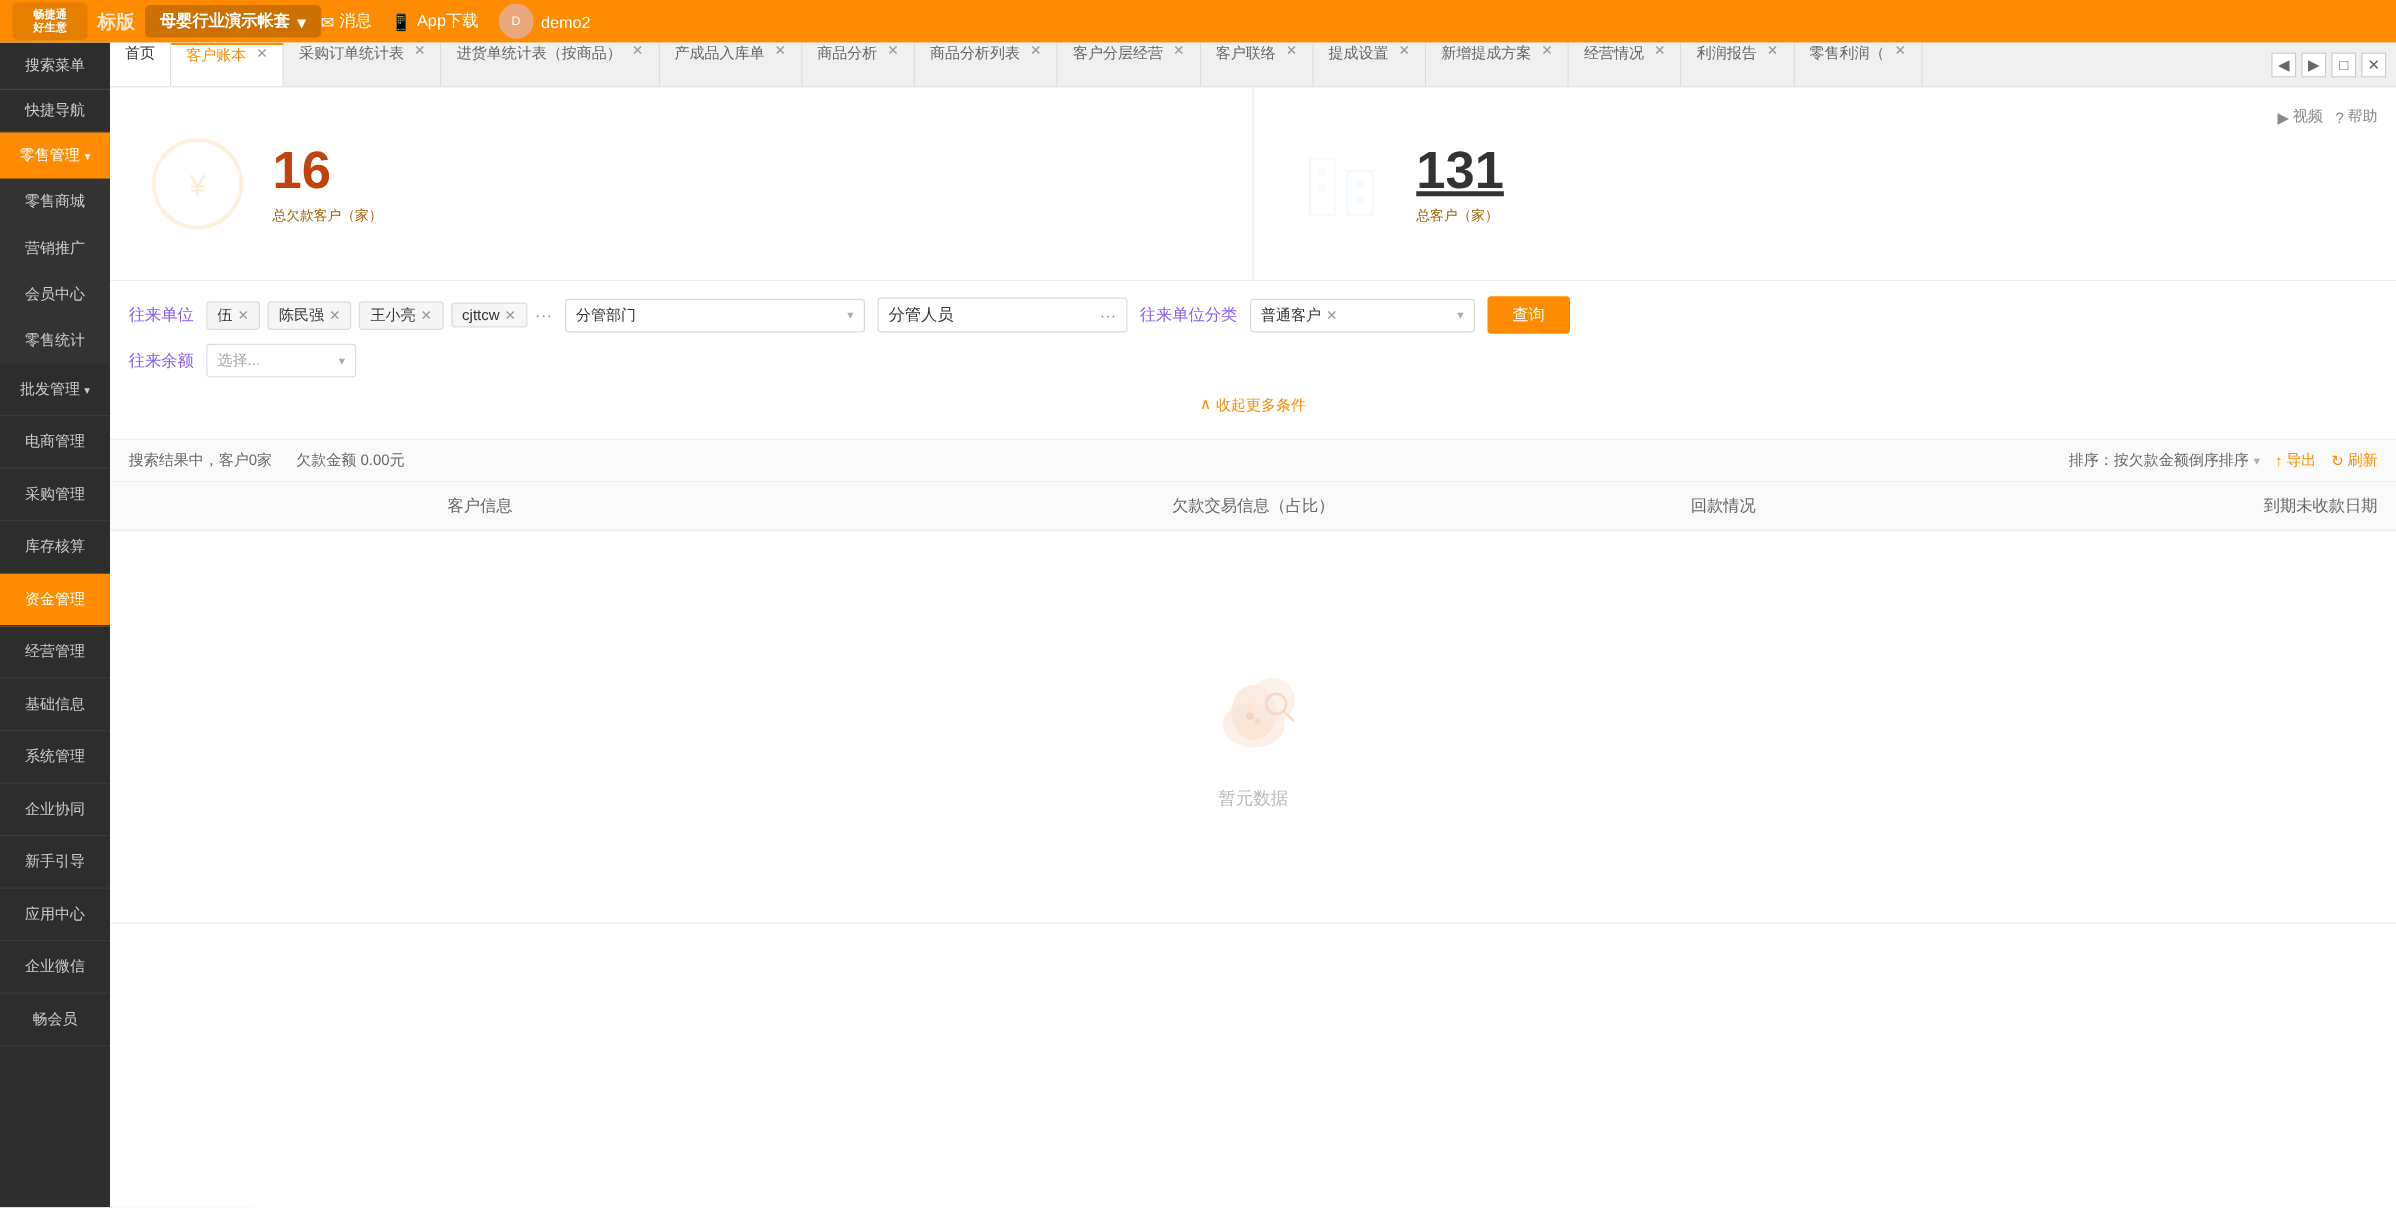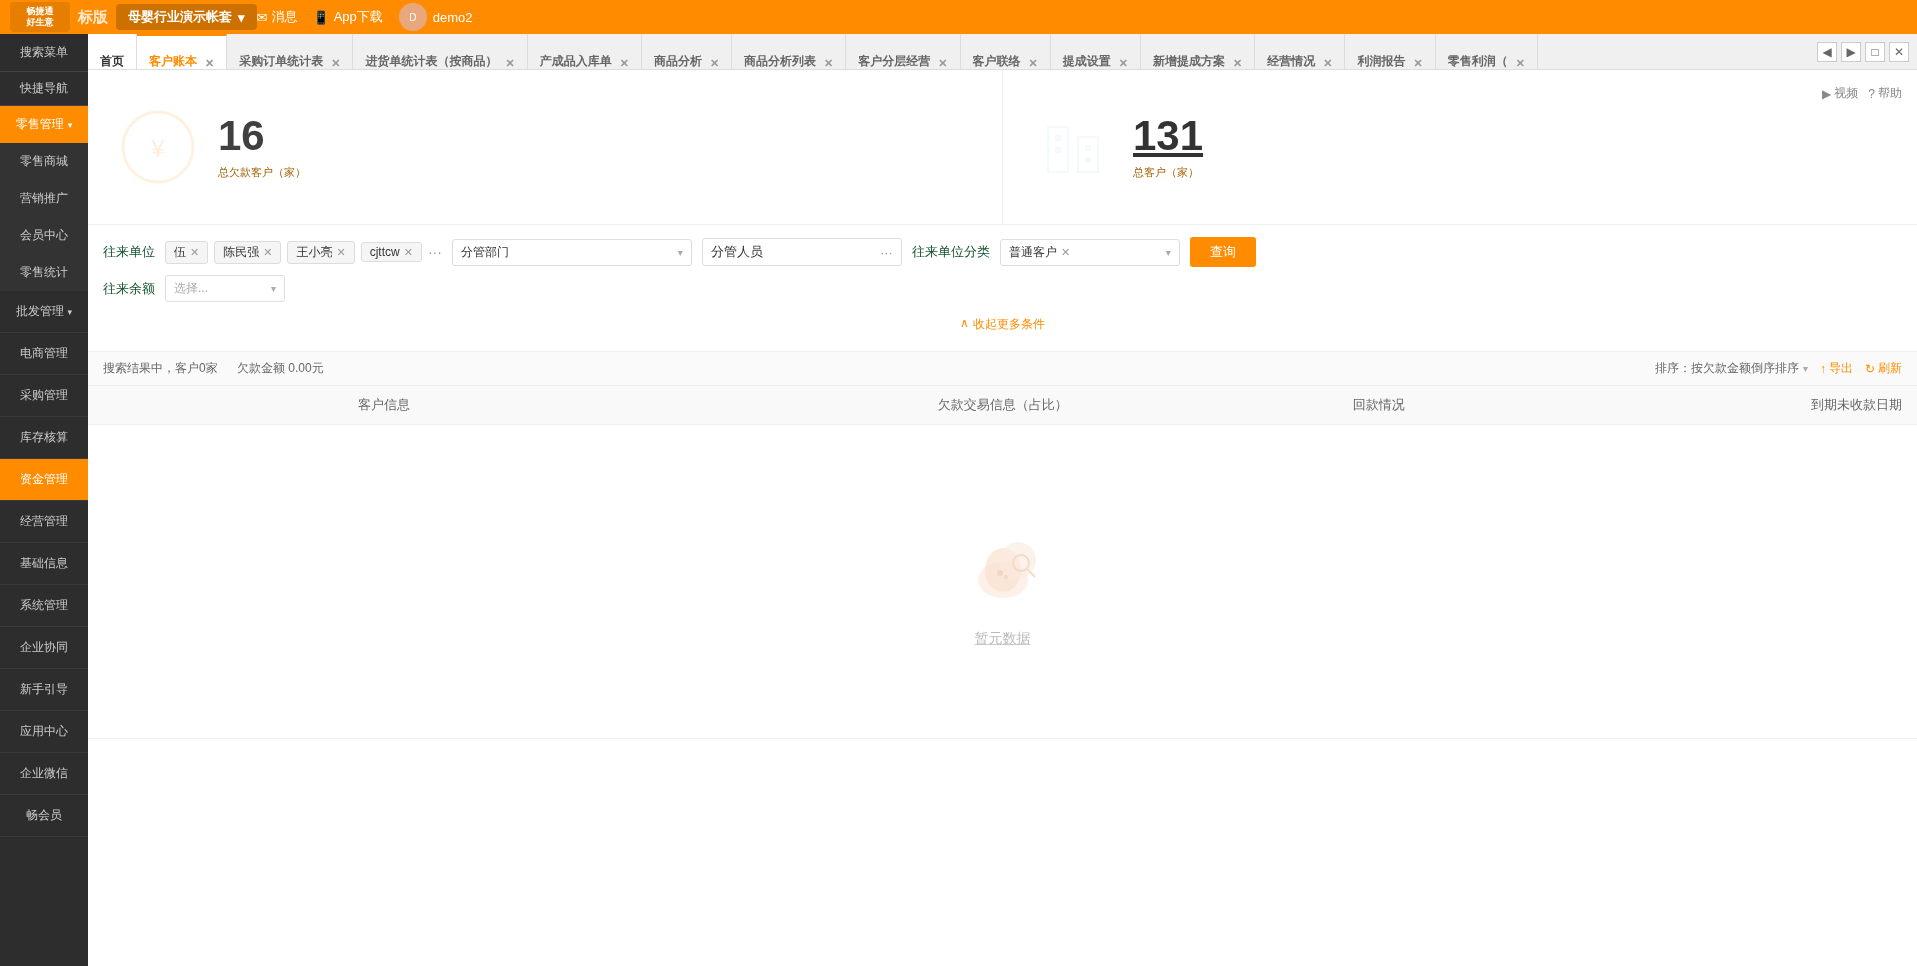--- a/index.html
+++ b/index.html
@@ -20,46 +20,46 @@
     .sidebar-search { padding: 10px 6px; color: #ccc; font-size: 12px; text-align: center; border-bottom: 1px solid #444; cursor: pointer; }
     .sidebar-nav { padding: 8px 6px; color: #ccc; font-size: 12px; text-align: center; border-bottom: 1px solid #444; cursor: pointer; }
     .sidebar-item { padding: 12px 16px; color: #ccc; font-size: 12px; text-align: center; cursor: pointer; border-bottom: 1px solid #3a3a3a; }
     .sidebar-item.active { background: #ff8c00; color: white; }
 
     
     .content-area { flex: 1; display: flex; flex-direction: column; overflow: hidden; }
 
     
     .tab-bar { height: 36px; background: #f0f0f0; display: flex; align-items: center; border-bottom: 1px solid #ddd; flex-shrink: 0; overflow: hidden; }
-    .tab-item { height: 36px; padding: 0 12px; display: flex; align-items: flex-end; gap: 6px; font-size: 12px; cursor: pointer; border-right: 1px solid #ddd; white-space: nowrap; background: #f0f0f0; color: #666; flex-shrink: 0; font-weight: bold; }
+    .tab-item { height: 36px; padding: 0 12px; display: flex; align-items: flex-start; gap: 6px; font-size: 12px; cursor: pointer; border-right: 1px solid #ddd; white-space: nowrap; background: #f0f0f0; color: #666; flex-shrink: 0; }
     .tab-item.active { background: white; color: #ff8c00; border-top: 2px solid #ff8c00; }
     .tab-item .tab-close { color: #999; font-size: 11px; margin-left: 2px; }
     .tab-controls { margin-left: auto; display: flex; gap: 4px; padding: 0 8px; }
     .tab-ctrl-btn { width: 20px; height: 20px; border: 1px solid #ccc; background: white; cursor: pointer; display: flex; align-items: center; justify-content: center; font-size: 12px; color: #666; }
 
     
     .page-content { flex: 1; overflow-y: auto; background: white; }
 
     
     .stats-row { display: flex; border-bottom: 1px solid #eee; height: 155px; flex-shrink: 0; }
     .stat-block { flex: 1; display: flex; align-items: center; padding: 20px 30px; border-right: 1px solid #eee; position: relative; }
     .stat-block:last-child { border-right: none; }
     .stat-icon { width: 80px; height: 80px; margin-right: 20px; opacity: 0.3; display: flex; align-items: center; justify-content: center; }
     .stat-info { display: flex; flex-direction: column; gap: 8px; }
     .stat-value { font-size: 42px; font-weight: bold; line-height: 1; }
-    .stat-value.red { color: #404040; }
+    .stat-value.red { color: #c2410c; }
     .stat-value.black { color: #333; text-decoration: underline; }
     .stat-label { font-size: 11px; color: #a16207; }
     .page-actions { position: absolute; top: 15px; right: 15px; display: flex; gap: 10px; font-size: 12px; color: #888; }
     .page-actions span { cursor: pointer; display: flex; align-items: center; gap: 3px; }
 
     
     .filter-area { padding: 12px 15px; border-bottom: 1px solid #eee; background: #fff; }
     .filter-row { display: flex; align-items: center; gap: 10px; margin-bottom: 8px; flex-wrap: wrap; }
-    .filter-label { font-size: 13px; color: #14532d; white-space: nowrap; }
+    .filter-label { font-size: 13px; color: #8b5cf6; white-space: nowrap; }
     .filter-tags { display: flex; align-items: center; gap: 6px; flex-wrap: wrap; }
     .filter-tag { background: #f5f5f5; border: 1px solid #ddd; border-radius: 3px; padding: 2px 8px; font-size: 12px; display: flex; align-items: center; gap: 4px; }
     .filter-tag .close { color: #999; cursor: pointer; font-size: 11px; }
     .filter-more { color: #999; cursor: pointer; font-size: 14px; }
     .filter-select { border: 1px solid #ddd; border-radius: 3px; padding: 4px 8px; font-size: 12px; color: #333; min-width: 180px; display: flex; align-items: center; justify-content: space-between; cursor: pointer; }
     .filter-select-wide { min-width: 240px; }
     .filter-btn { background: #ff8c00; color: white; border: none; padding: 6px 20px; border-radius: 3px; font-size: 13px; cursor: pointer; }
     .filter-collapse { display: flex; justify-content: center; padding: 6px; cursor: pointer; color: #ff8c00; font-size: 12px; gap: 4px; }
 
     
@@ -67,21 +67,21 @@
     .results-actions { display: flex; align-items: flex-start; gap: 12px; }
     .sort-select { display: flex; align-items: center; gap: 4px; cursor: pointer; }
     .action-link { color: #ff8c00; cursor: pointer; display: flex; align-items: center; gap: 3px; }
 
     
     .data-table { width: 100%; border-collapse: collapse; }
     .data-table th { background: #f9f9f9; border-bottom: 1px solid #eee; padding: 10px 15px; text-align: right; font-size: 13px; color: #666; font-weight: normal; }
     .data-table td { padding: 10px 15px; border-bottom: 1px solid #f0f0f0; font-size: 13px; }
 
     
-    .empty-state { display: flex; flex-direction: column; align-items: center; justify-content: center; padding: 80px 20px; color: #ccc; text-decoration: underline; }
+    .empty-state { display: flex; flex-direction: column; align-items: center; justify-content: center; padding: 80px 20px; color: #ccc; }
     .empty-icon { width: 100px; height: 100px; margin-bottom: 15px; opacity: 0.5; }
     .empty-text { font-size: 14px; color: #bbb; }
 
     
     .chevron { font-size: 10px; color: #aaa; }
 
     
     .person-selector { border: 1px solid #ddd; border-radius: 3px; padding: 4px 8px; min-width: 200px; display: flex; align-items: center; justify-content: space-between; cursor: pointer; }
 
     

